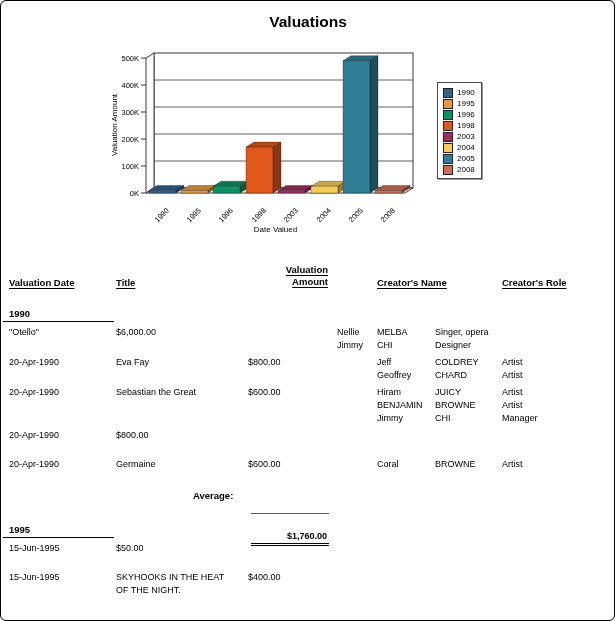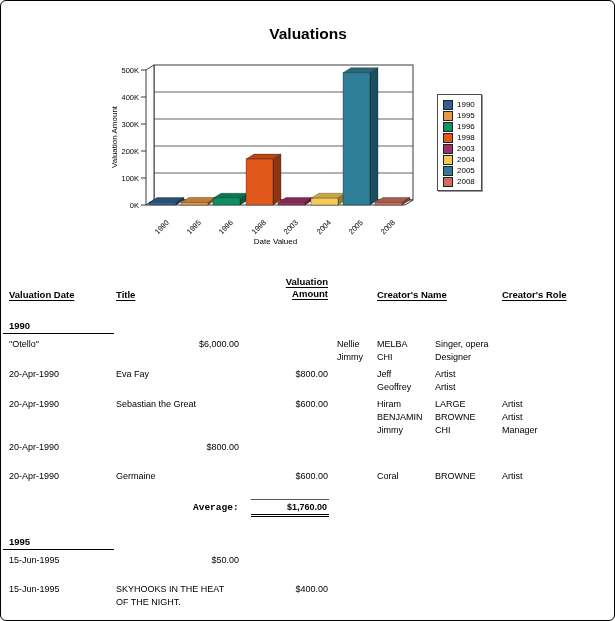--- a/index.html
+++ b/index.html
@@ -7,21 +7,21 @@
     position:relative;
     width:615px;height:621px;
     box-sizing:border-box;
     background:#fff;
     border:1px solid #000;
     border-radius:6px;
     overflow:hidden;
     font-family:"Liberation Sans", sans-serif;
     color:#000;
   }
-  .chart-area{position:relative;width:615px;height:252px;margin-top:12px;}
+  .chart-area{position:relative;width:615px;height:252px;}
   #chart-svg{position:absolute;left:0;top:0;}
   .legend{
     position:absolute;left:436px;top:81px;
     background:#fff;
     border:1px solid #4a4a4a;
     box-shadow:1px 1px 0 #9a9a9a;
     padding:4px 6px 3px 5px;
   }
   .legend-item{display:flex;align-items:center;height:11px;line-height:11px;}
   .legend-swatch{width:8px;height:8px;border:1px solid #222;margin-right:4px;flex:0 0 auto;}
@@ -29,36 +29,36 @@
 
   .tbl{margin-top:11px;padding-left:8px;font-size:9px;}
   .hdr-row,.trow{display:grid;}
   .hdr-row{grid-template-columns:107px 132px 89px 40px 125px 109px;align-items:end;}
   .trow{grid-template-columns:107px 132px 89px 40px 58px 67px 109px;margin-bottom:4px;min-height:25px;align-content:start;}
   .u{font-weight:bold;font-size:9.5px;text-decoration:underline;text-underline-offset:2px;}
   .hc.c-amt{text-align:right;padding-right:9px;}
   .amt-h{display:inline-block;width:54px;text-align:right;line-height:12px;}
   .cell{line-height:13px;}
   .c-title{padding-right:20px;}
-  .c-amt{text-align:right;padding-right:9px;}
+  .c-amt{padding-right:9px;}
   .cline{line-height:13px;}
   .group-heading{
     font-weight:bold;font-size:9.5px;
     width:105px;
     border-bottom:1px solid #000;
     padding:0 0 2px 6px;
     margin:20px 0 4px -6px;
     line-height:11px;
   }
   #table-groups > .group-heading:first-child{margin-top:20px;}
   .sumrow{display:flex;margin-left:184px;align-items:flex-start;height:17px;}
-  .sumlabel{width:58px;font-weight:bold;font-size:9.5px;line-height:13px;padding-top:2px;font-family:Liberation Mono, monospace;}
+  .sumlabel{width:58px;font-weight:bold;font-size:9.5px;line-height:13px;padding-top:2px;}
   .sumval{
     width:76px;font-weight:bold;font-size:9px;text-align:right;
-    padding:2px 2px 1px 0;line-height:11px;
+    padding:17px 2px 1px 0;line-height:11px;margin-top:26px;
   }
   .sumval.avg{border-top:1px solid #555;border-bottom:3px double #000;}
   .sumval.tot{border-bottom:3px double #000;}
 </style>
 </head>
 <body>
 
 <div class="page">
   <div class="chart-area">
     <svg id="chart-svg" width="615" height="252">
@@ -210,36 +210,40 @@
         <div class="trow">
           <div class="cell c-date">20-Apr-1990</div>
           <div class="cell c-title">Eva Fay</div>
           <div class="cell c-amt">$800.00</div>
           <div class="cell"></div>
           <div class="cell">
             <div class="cline">Jeff</div>
             <div class="cline">Geoffrey</div>
           </div>
           <div class="cell">
+            <div class="cline">COLDREY</div>
+            <div class="cline">CHARD</div>
+          </div>
+          <div class="cell">
             <div class="cline">Artist</div>
             <div class="cline">Artist</div>
           </div>
         </div>
         <div class="trow">
           <div class="cell c-date">20-Apr-1990</div>
           <div class="cell c-title">Sebastian the Great</div>
           <div class="cell c-amt">$600.00</div>
           <div class="cell"></div>
           <div class="cell">
             <div class="cline">Hiram</div>
             <div class="cline">BENJAMIN</div>
             <div class="cline">Jimmy</div>
           </div>
           <div class="cell">
-            <div class="cline">LARGE</div>
+            <div class="cline">JUICY</div>
             <div class="cline">BROWNE</div>
             <div class="cline">CHI</div>
           </div>
           <div class="cell">
             <div class="cline">Artist</div>
             <div class="cline">Artist</div>
             <div class="cline">Manager</div>
           </div>
         </div>
         <div class="trow">

